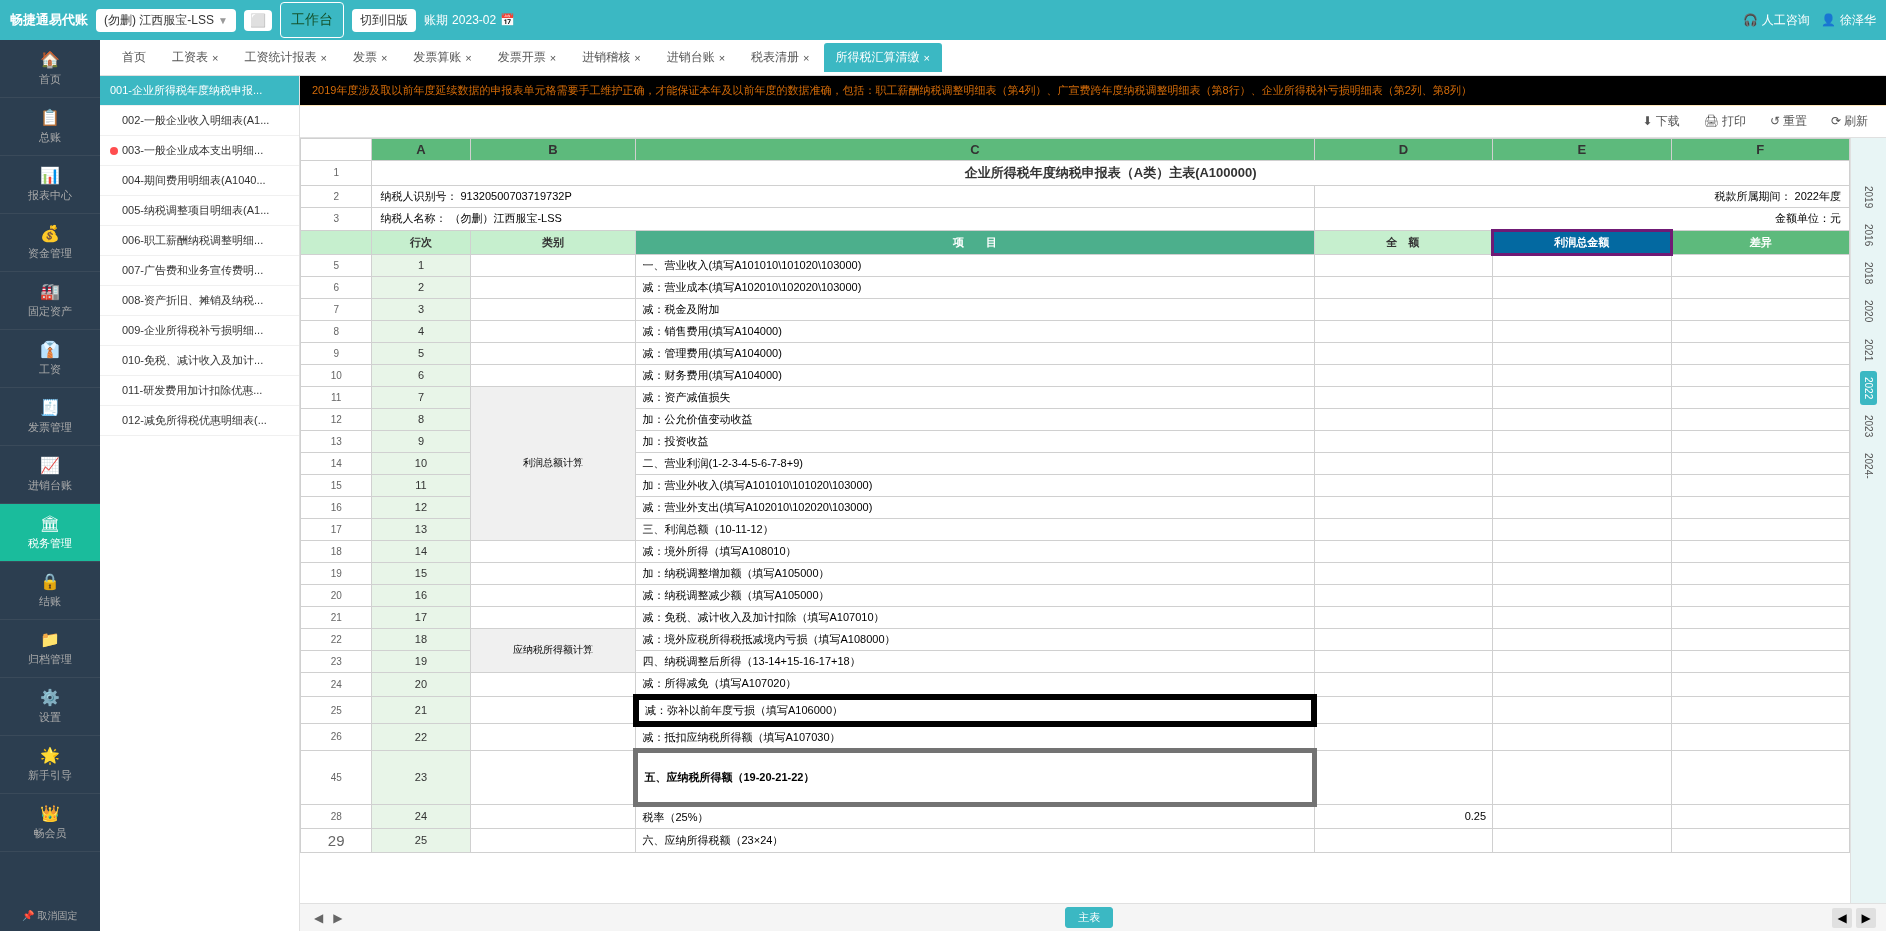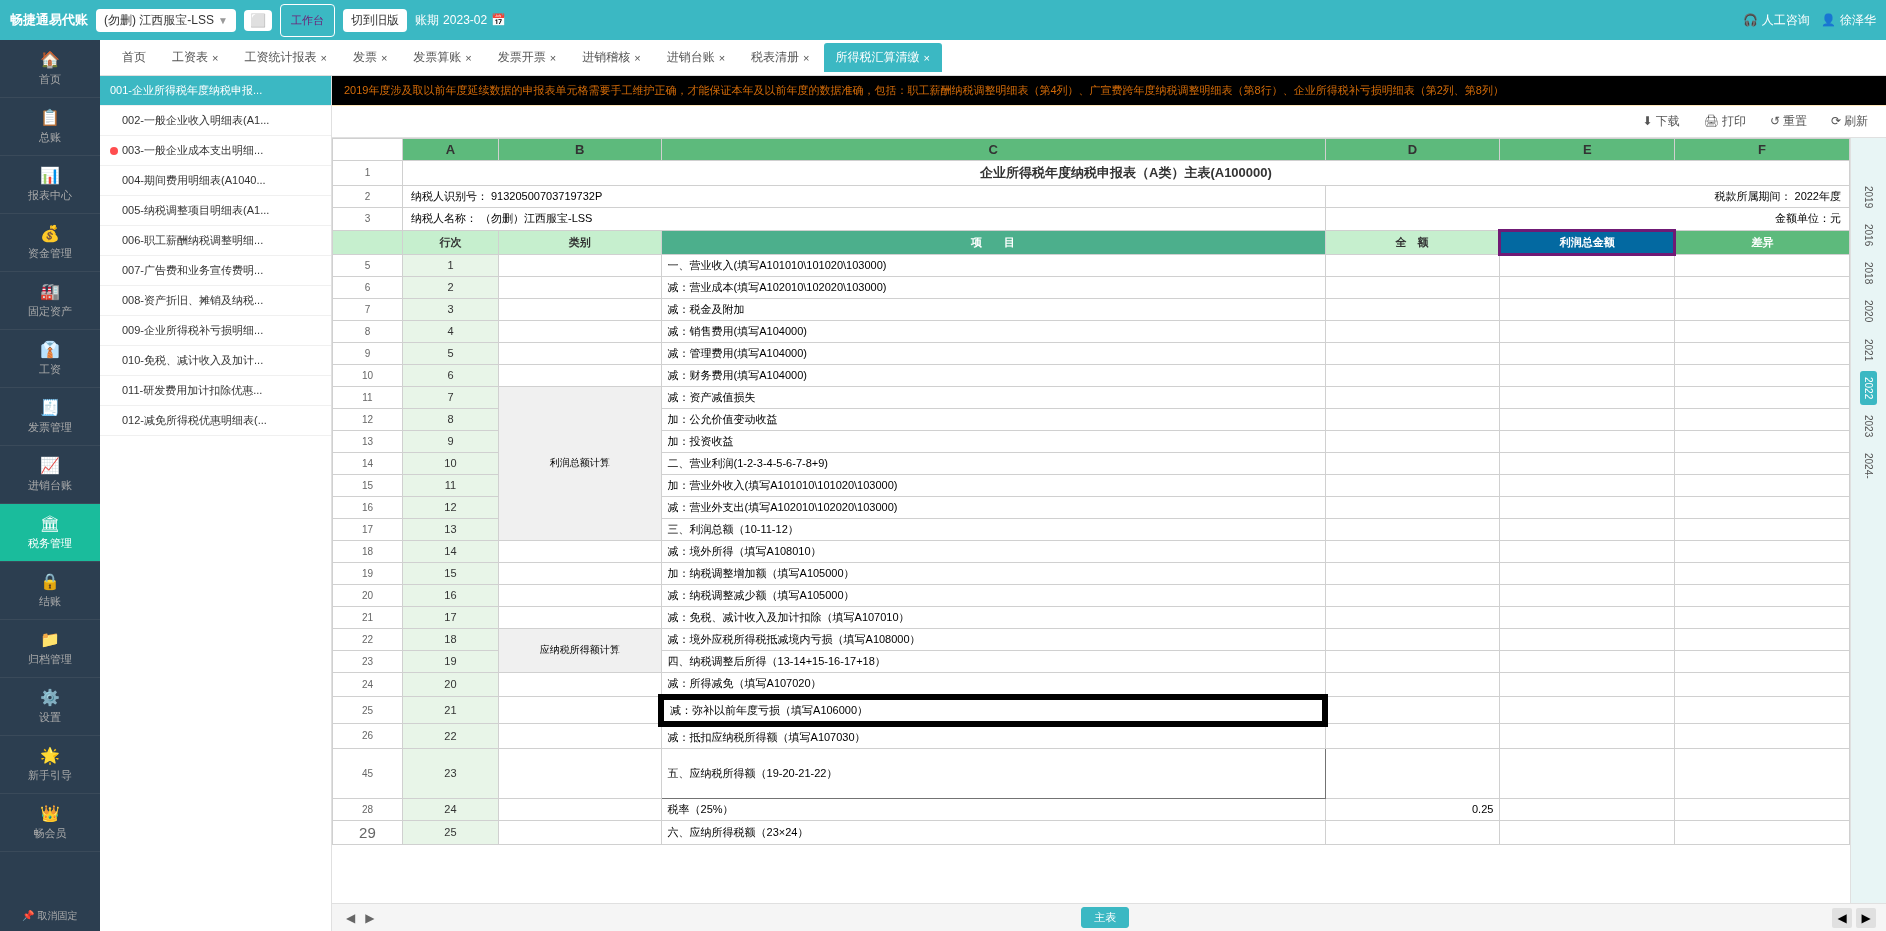--- a/index.html
+++ b/index.html
@@ -4,21 +4,21 @@
   <style>
     * { box-sizing: border-box; margin: 0; padding: 0; }
     body { font-family: 'Microsoft YaHei', Arial, sans-serif; font-size: 12px; background: #f0f2f5; display: flex; flex-direction: column; height: 931px; overflow: hidden; }
 
     
     .top-bar { height: 40px; background: #3bb8c3; display: flex; align-items: center; padding: 0 10px; gap: 8px; flex-shrink: 0; }
     .top-bar-logo { color: white; font-size: 13px; font-weight: bold; white-space: nowrap; }
     .top-bar-company { background: white; border-radius: 4px; padding: 3px 8px; font-size: 12px; color: #333; display: flex; align-items: center; gap: 4px; cursor: pointer; }
     .top-bar-company .arrow { color: #999; font-size: 10px; }
     .top-bar-icon-btn { background: white; border-radius: 4px; padding: 3px 6px; cursor: pointer; color: #555; font-size: 13px; }
-    .workbench-btn { background: #3bb8c3; border: 1px solid white; border-radius: 4px; padding: 8px 10px; color: #701a75; cursor: pointer; font-size: 11px; }
+    .workbench-btn { background: #3bb8c3; border: 1px solid white; border-radius: 4px; padding: 8px 10px; color: #14532d; cursor: pointer; font-size: 14px; }
     .switch-old-btn { background: white; border-radius: 4px; padding: 3px 8px; font-size: 12px; color: #333; cursor: pointer; }
     .period-label { color: white; font-size: 12px; display: flex; align-items: center; gap: 4px; }
     .top-bar-right { margin-left: auto; display: flex; align-items: center; gap: 12px; color: white; font-size: 12px; }
 
     
     .main-layout { display: flex; flex: 1; overflow: hidden; }
 
     
     .sidebar { width: 100px; background: #2c3e50; display: flex; flex-direction: column; flex-shrink: 0; }
     .sidebar-item { display: flex; flex-direction: column; align-items: center; justify-content: center; padding: 10px 4px; cursor: pointer; color: #aaa; font-size: 11px; gap: 3px; border-bottom: 1px solid #3a4a5a; }
@@ -33,21 +33,21 @@
     
     .tabs-bar { background: white; display: flex; align-items: center; padding: 0 10px; border-bottom: 1px solid #e0e0e0; height: 36px; flex-shrink: 0; gap: 2px; overflow-x: auto; }
     .tab-item { padding: 6px 12px; font-size: 12px; color: #555; cursor: pointer; white-space: nowrap; border-radius: 3px 3px 0 0; display: flex; align-items: center; gap: 4px; }
     .tab-item.active { background: #3bb8c3; color: white; }
     .tab-close { color: inherit; font-size: 11px; cursor: pointer; }
 
     
     .inner-layout { display: flex; flex: 1; overflow: hidden; }
 
     
-    .left-panel { width: 232px; background: white; border-right: 1px solid #e0e0e0; overflow-y: auto; flex-shrink: 0; }
+    .left-panel { width: 200px; background: white; border-right: 1px solid #e0e0e0; overflow-y: auto; flex-shrink: 0; }
     .left-panel-item { padding: 7px 10px; font-size: 11px; color: #333; cursor: pointer; border-bottom: 1px solid #f0f0f0; display: flex; align-items: center; gap: 4px; }
     .left-panel-item.active { background: #3bb8c3; color: white; }
     .left-panel-item .status-dot { width: 8px; height: 8px; border-radius: 50%; flex-shrink: 0; }
     .status-red { background: #ff4d4f; }
     .status-none { background: transparent; }
 
     
     .main-content { flex: 1; display: flex; flex-direction: column; overflow: hidden; }
 
     
@@ -562,21 +562,21 @@
                   <td style="border:1px solid #d0d0d0;"></td>
                   <td style="border:1px solid #d0d0d0;text-align:left;padding:3px 6px;">减：抵扣应纳税所得额（填写A107030）</td>
                   <td style="border:1px solid #d0d0d0;"></td>
                   <td style="border:1px solid #d0d0d0;"></td>
                   <td style="border:1px solid #d0d0d0;"></td>
                 </tr>
                 <tr>
                   <td style="background:white;border:1px solid #d0d0d0;text-align:center;color:#666;font-size:10px;">45</td>
                   <td class="row-num-col" style="border:1px solid #d0d0d0;">23</td>
                   <td style="border:1px solid #d0d0d0;"></td>
-                  <td style="border:1px solid #737373;text-align:left;padding:17px 6px;">五、应纳税所得额（19-20-21-22）</td>
+                  <td style="border:5px solid #737373;text-align:left;padding:17px 6px;font-weight:bold;">五、应纳税所得额（19-20-21-22）</td>
                   <td style="border:1px solid #d0d0d0;"></td>
                   <td style="border:1px solid #d0d0d0;"></td>
                   <td style="border:1px solid #d0d0d0;"></td>
                 </tr>
                 <tr>
                   <td style="background:white;border:1px solid #d0d0d0;text-align:center;color:#666;font-size:10px;">28</td>
                   <td class="row-num-col" style="border:1px solid #d0d0d0;">24</td>
                   <td style="border:1px solid #d0d0d0;"></td>
                   <td style="border:1px solid #d0d0d0;text-align:left;padding:3px 6px;">税率（25%）</td>
                   <td style="border:1px solid #d0d0d0;text-align:right;padding-right:6px;">0.25</td>

